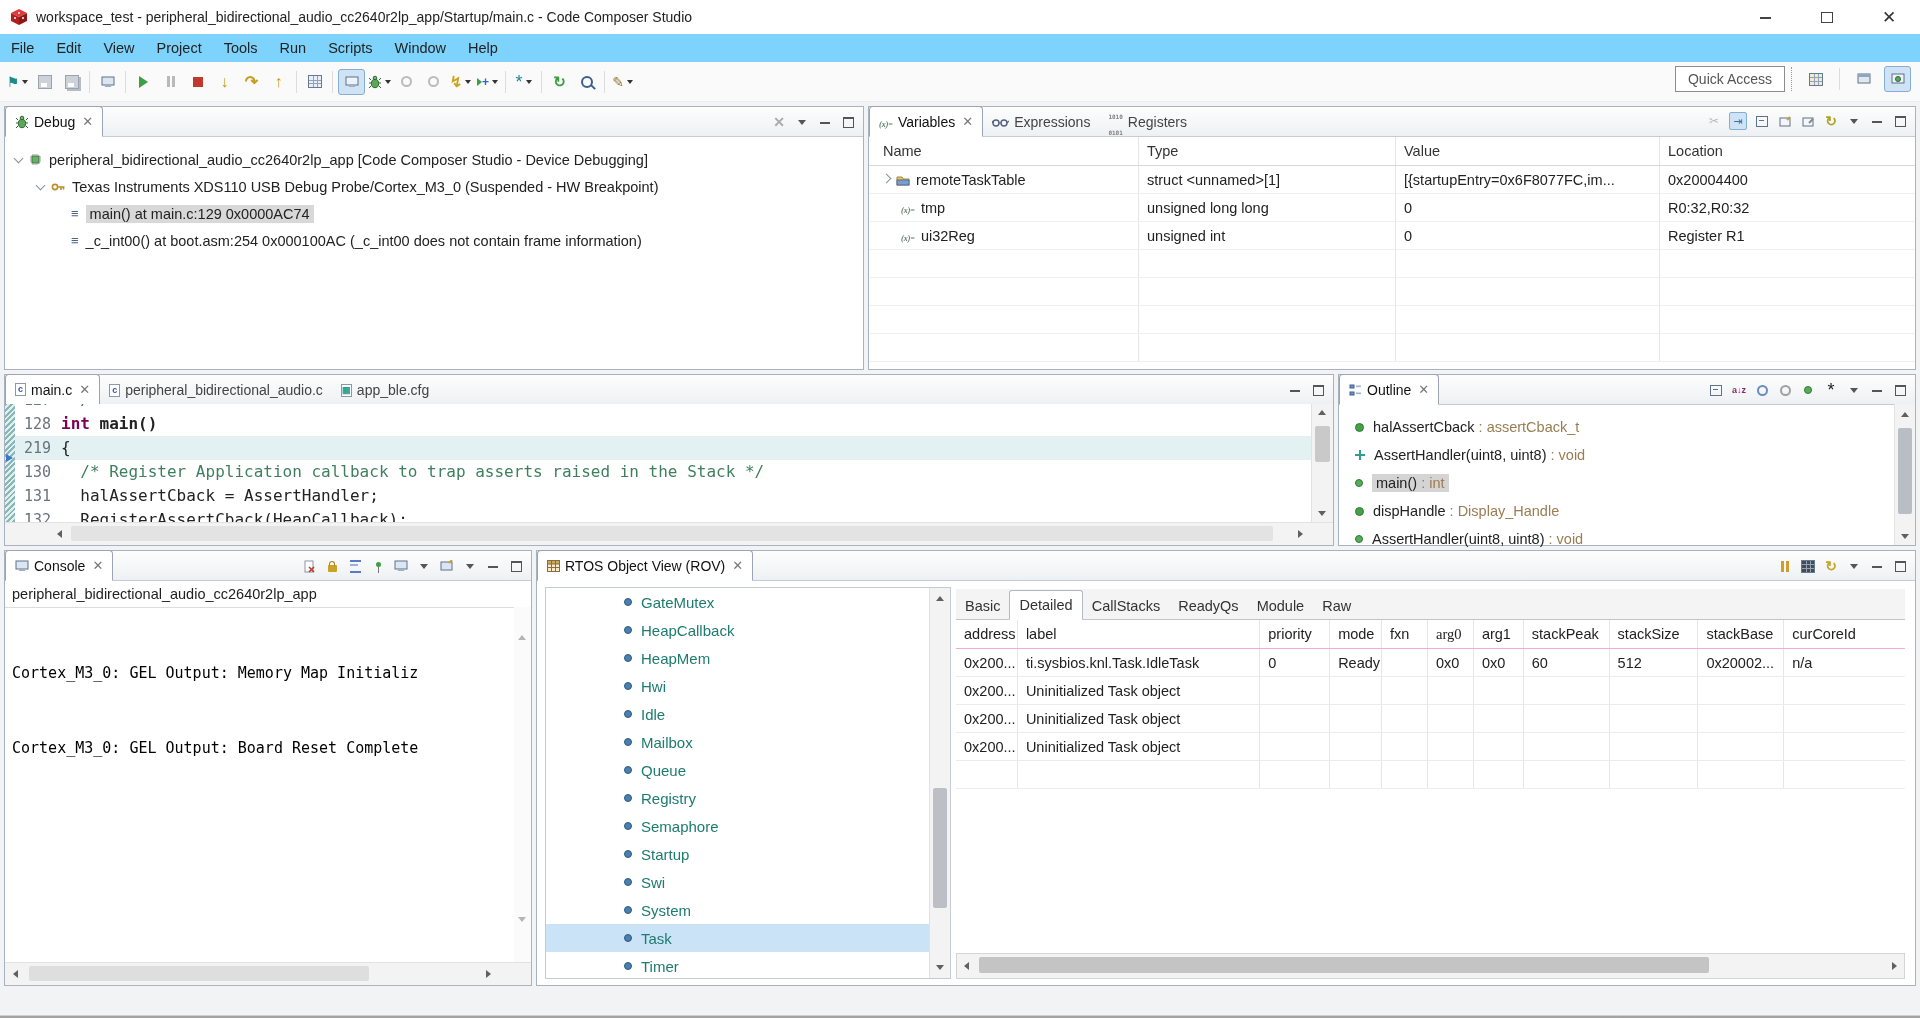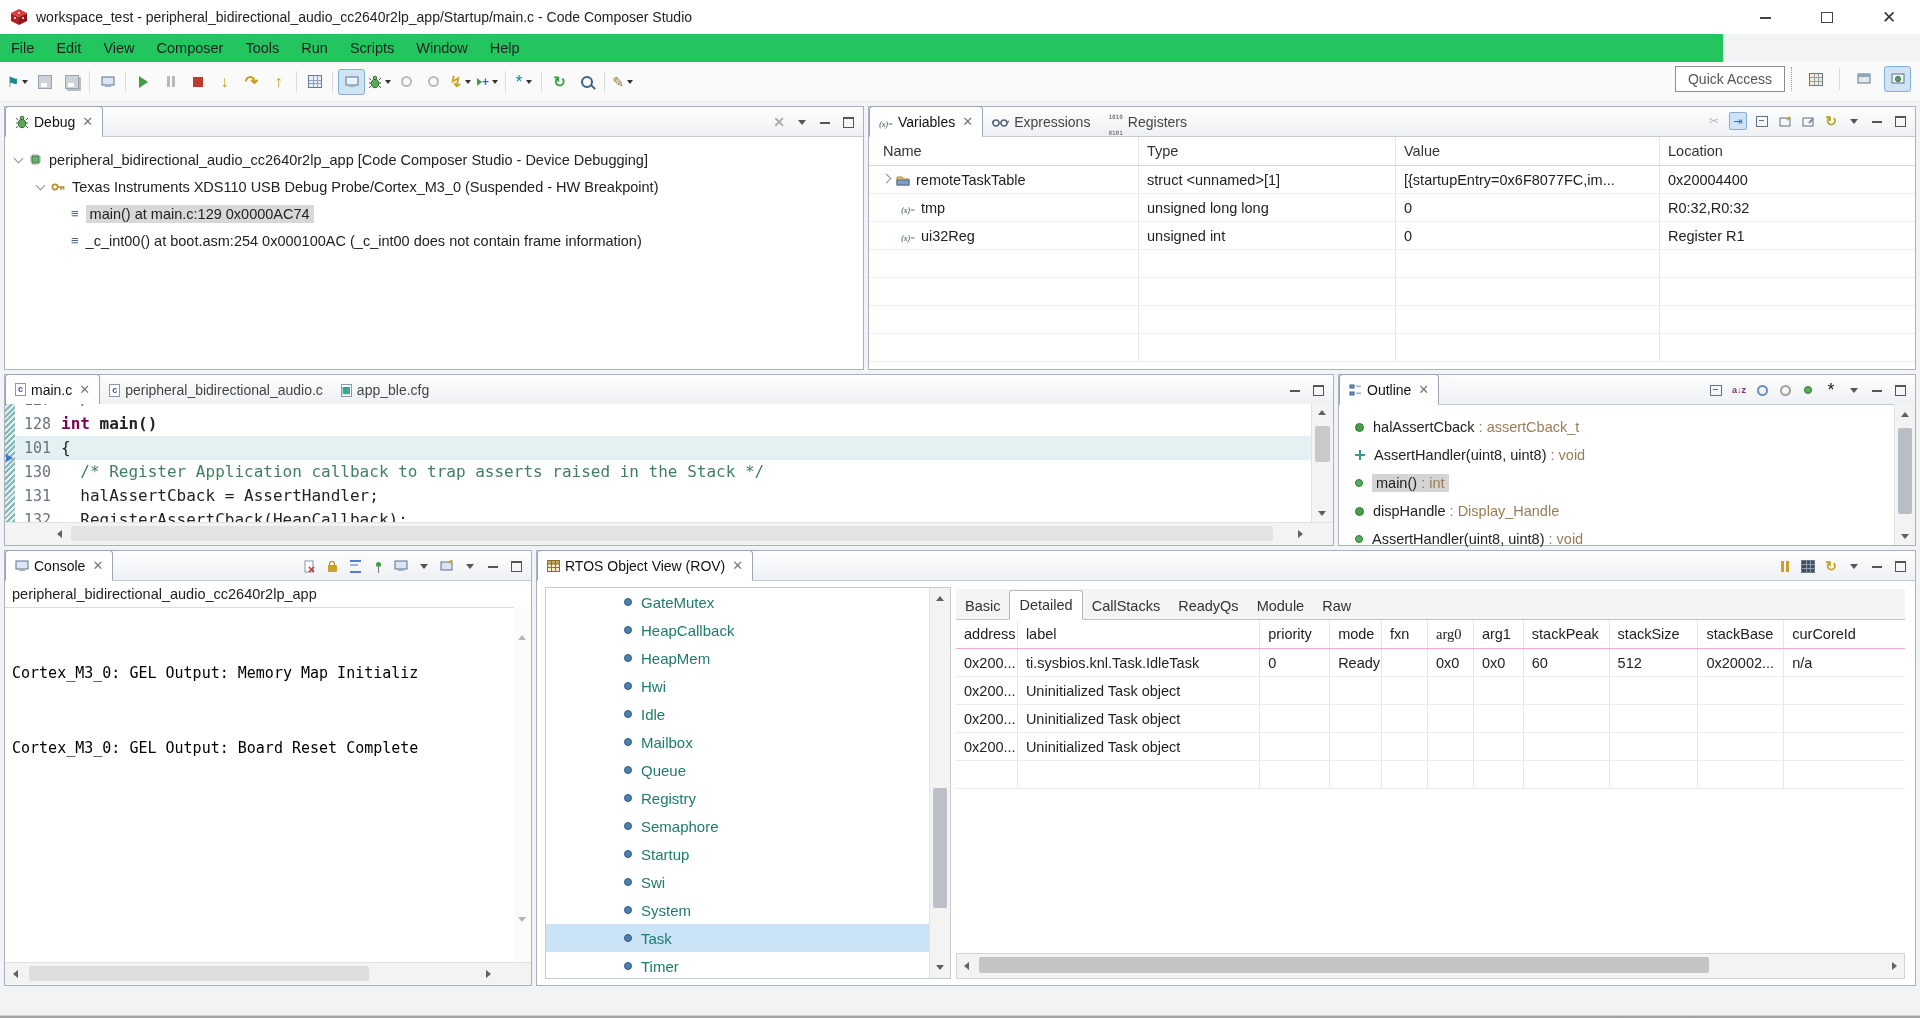--- a/index.html
+++ b/index.html
@@ -5,21 +5,21 @@
   html,body{margin:0;padding:0;background:#d9dde2;}
   .root{position:relative;width:1920px;height:1018px;background:#f2f3f5;font-family:"Liberation Sans",sans-serif;color:#222;overflow:hidden;}
   .abs{position:absolute;}
   
   .titlebar{left:0;top:0;width:1920px;height:34px;background:#fff;display:flex;align-items:center;gap:8px;padding-left:10px;box-sizing:border-box;font-size:14px;}
   .wctrl{position:absolute;right:0;top:0;height:34px;display:flex;}
   .wbtn{width:62px;height:34px;display:flex;align-items:center;justify-content:center;}
   .mnb{width:11px;height:1px;border-bottom:2px solid #444;}
   .mxb{width:10px;height:9px;border:1px solid #444;}
   .xg{font-size:17px;color:#333;line-height:1;}
-  .menubar{left:0;top:34px;width:1723px;height:28px;background:#22c55e;display:flex;align-items:center;font-size:14.5px;}
+  .menubar{left:0;top:34px;width:1920px;height:28px;background:#7dd3fc;display:flex;align-items:center;font-size:14.5px;}
   .mitem{padding:0 11px;height:28px;display:flex;align-items:center;}
   .toolbar{left:0;top:62px;width:1920px;height:40px;background:#fafafa;display:flex;align-items:center;padding-left:4px;box-sizing:border-box;border-bottom:1px solid #ececec;}
   .tbtn{min-width:25px;height:24px;display:flex;align-items:center;justify-content:center;border-radius:3px;margin:0 1px;}
   .tbtn.hl{background:#cfe3f5;border:1px solid #84aed6;}
   .tsep{width:1px;height:22px;background:#dcdcdc;margin:0 4px;}
   .dcaret{width:0;height:0;border-left:3.5px solid transparent;border-right:3.5px solid transparent;border-top:4px solid #333;margin-left:3px;}
   .tb-right{position:absolute;right:8px;top:66px;display:flex;align-items:center;gap:6px;}
   .qa{width:108px;height:24px;border:1px solid #8d8d8d;display:flex;align-items:center;justify-content:center;font-size:14px;color:#555;background:#fff;}
   .dotsep{width:4px;height:24px;border-left:1px dotted #999;}
   
@@ -133,21 +133,21 @@
       <div class="wbtn">
           <span class="xg">✕</span>
         </div>
     </div>
   </div>
 
   <div class="abs menubar">
     <span class="mitem">File</span>
     <span class="mitem">Edit</span>
     <span class="mitem">View</span>
-    <span class="mitem">Composer</span>
+    <span class="mitem">Project</span>
     <span class="mitem">Tools</span>
     <span class="mitem">Run</span>
     <span class="mitem">Scripts</span>
     <span class="mitem">Window</span>
     <span class="mitem">Help</span>
   </div>
 
   <div class="abs toolbar">
     <div class="tbtn">
         <span style="color:#1f8a8a;font-size:14px;">⚑</span>
@@ -448,21 +448,21 @@
             <span class="pmx"></span>
           </span>
       </div>
     </div>
     <div class="codearea">
       <div class="hatch"></div>
       <span class="ipmark" style="top:50px;"></span>
       <div class="lines">
         <div class="cl"><span class="lnum">127</span><span class="cmt"> */</span></div>
         <div class="cl fnb"><span class="lnum" style="font-weight:normal;">128</span><span class="kw">int</span><span> main()</span></div>
-        <div class="cl cur"><span class="lnum">101</span><span>{</span></div>
+        <div class="cl cur"><span class="lnum">219</span><span>{</span></div>
         <div class="cl"><span class="lnum">130</span><span class="cmt">  /* Register Application callback to trap asserts raised in the Stack */</span></div>
         <div class="cl"><span class="lnum">131</span><span>  halAssertCback = AssertHandler;</span></div>
         <div class="cl"><span class="lnum">132</span><span>  RegisterAssertCback(HeapCallback);</span></div>
       </div>
       <div class="sbv" style="right:0;top:0;bottom:0;width:21px;">
         <span class="tri-u" style="position:absolute;left:6px;top:6px;"></span>
         <span class="thumb" style="left:3px;top:22px;width:15px;height:36px;"></span>
         <span class="tri-d" style="position:absolute;left:6px;bottom:6px;"></span>
       </div>
     </div>

